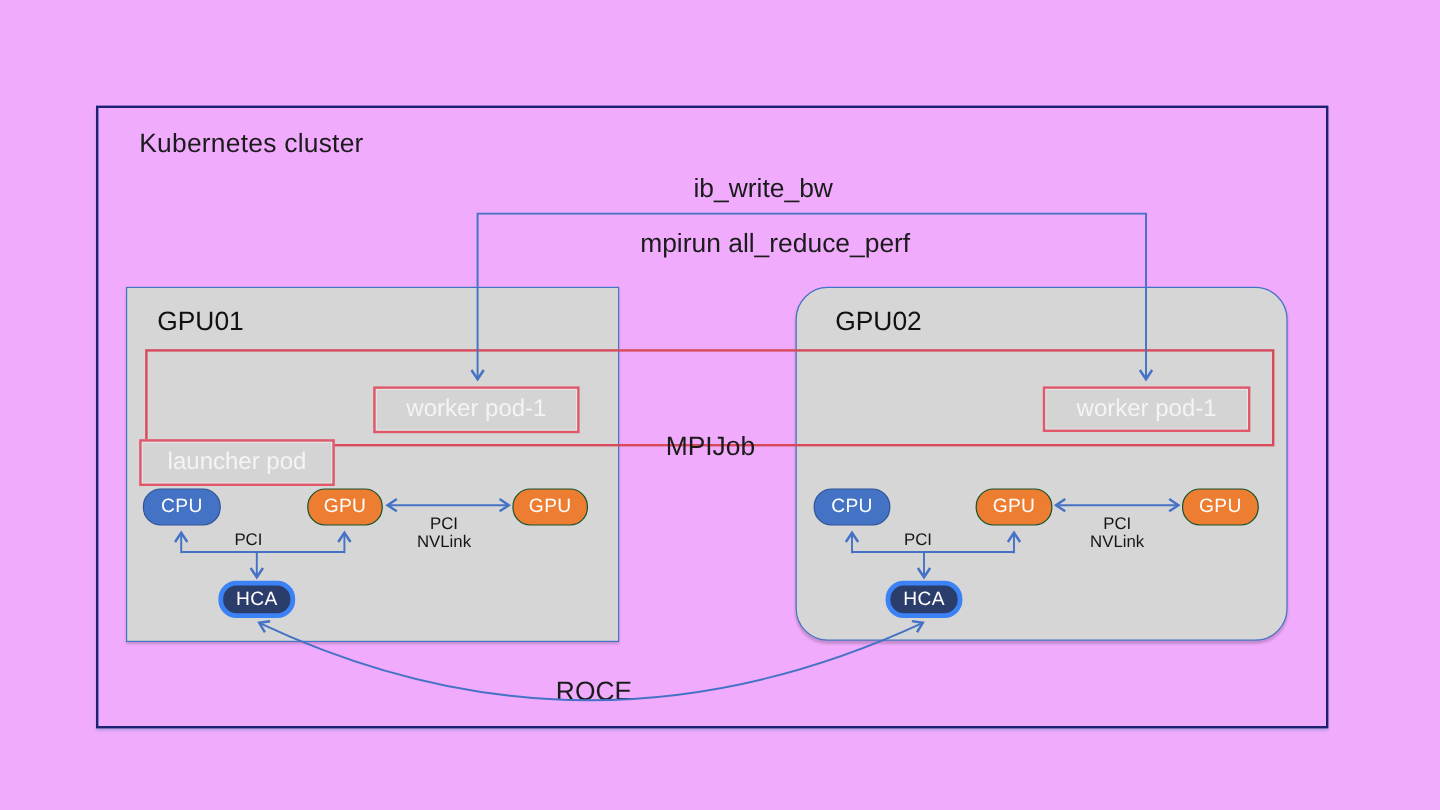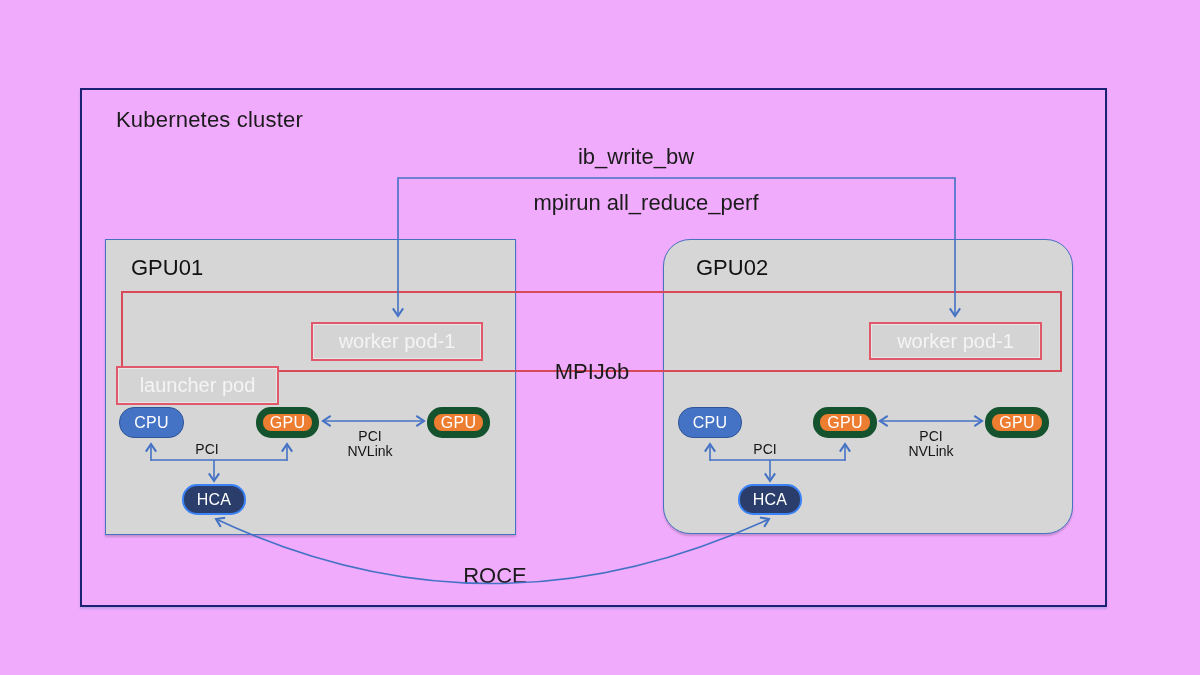--- a/index.html
+++ b/index.html
@@ -89,22 +89,22 @@
     display: flex;
     align-items: center;
     justify-content: center;
     color: #ffffff;
     font-size: 16px;
     font-weight: 500;
     letter-spacing: 0.3px;
     border-radius: 15px;
   }
   .chip-cpu { background: #4472c4; border: 1px solid #2f5597; }
-  .chip-gpu { background: #ed7d31; border: 7px solid #14532d; text-align: center; }
-  .chip-hca { background: #2b3e6b; border: 2px solid #3b82f6; }
+  .chip-gpu { background: #ed7d31; border: 1px solid #14532d; text-align: center; }
+  .chip-hca { background: #2b3e6b; border: 4px solid #3b82f6; }
 
   .cpu1  { left: 119px; top: 407px; width: 65px; }
   .gpu1a { left: 256px; top: 407px; width: 63px; }
   .gpu1b { left: 427px; top: 407px; width: 63px; }
   .hca1  { left: 182px; top: 484px; width: 64px; }
   .cpu2  { left: 678px; top: 407px; width: 64px; }
   .gpu2a { left: 813px; top: 407px; width: 64px; }
   .gpu2b { left: 985px; top: 407px; width: 64px; }
   .hca2  { left: 738px; top: 484px; width: 64px; }
 

